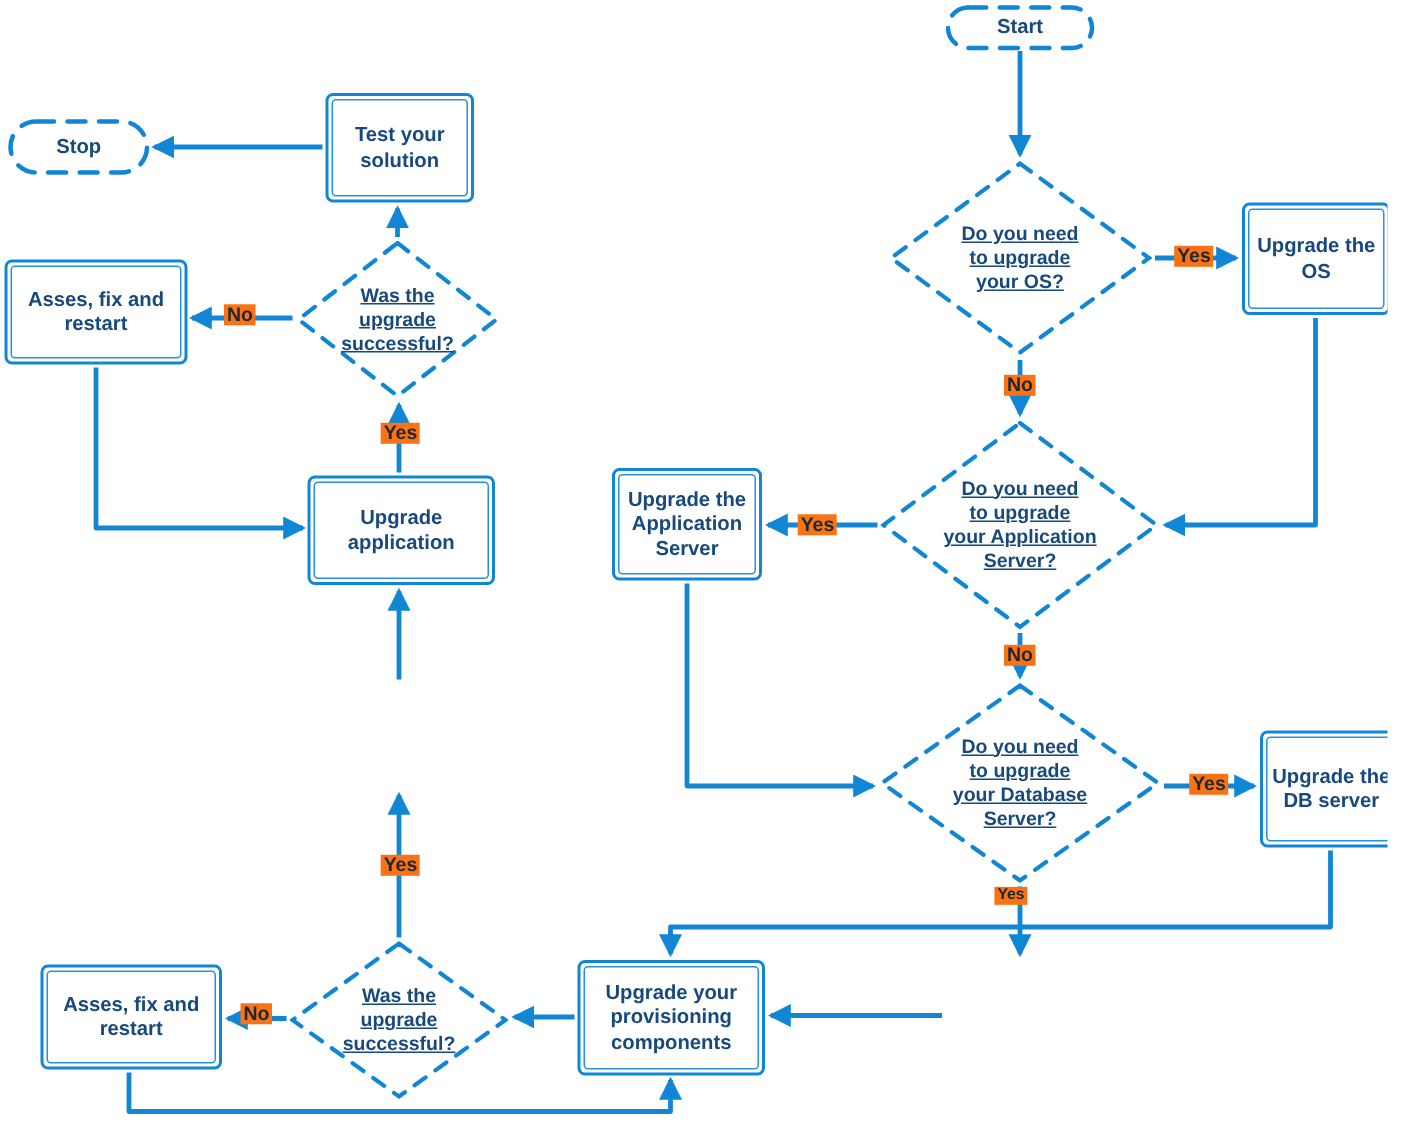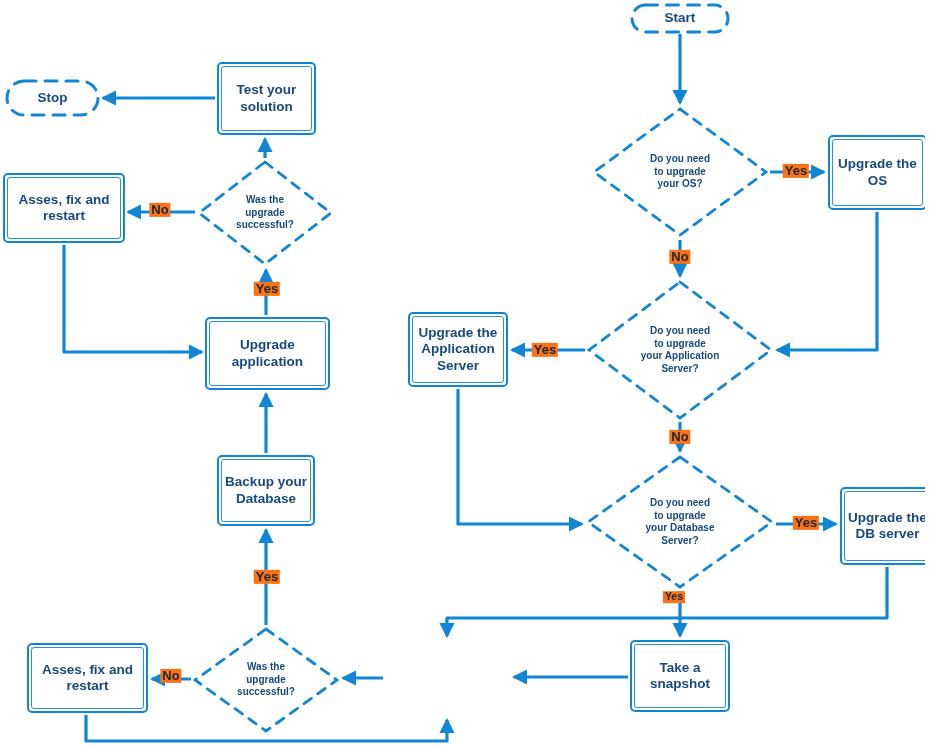--- a/index.html
+++ b/index.html
@@ -21,21 +21,21 @@
     font-weight:bold; color:var(--text);
     font-size:13.5px; line-height:1.22; letter-spacing:0px;
   }
   .process {
     background:#ffffff; border:2.6px solid var(--line); border-radius:5px;
   }
   .process::after {
     content:""; position:absolute; inset:2px; border:1.2px solid var(--line);
     border-radius:3px; pointer-events:none; opacity:.9;
   }
-  .decision .label { font-size:10px; line-height:1.25; }
+  .decision .label { font-size:13px; line-height:1.25;text-decoration:underline; }
   .shape-svg { position:absolute; left:0; top:0; width:100%; height:100%; z-index:1; }
   .shape-svg .outline {
     fill:#ffffff; stroke:var(--line); stroke-width:2.8;
     stroke-linecap:round;
   }
   .decision .outline { stroke-dasharray:9 8; }
   .terminator .outline { stroke-dasharray:12 9; stroke-width:3; }
   .edge-label {
     position:absolute; z-index:3; transform:translate(-50%,-50%);
     background:#f97316; padding:0 2px;
@@ -113,39 +113,36 @@
       </svg>
       <span class="label">Do you need
 to upgrade
 your Database
 Server?</span>
     </div>
     <div class="node process" style="left: 840px; top: 487px; width: 95px; height: 78px;">
       <span class="label">Upgrade the
 DB server</span>
     </div>
-    <div class="node process" style="left: 630px; top: 640px; width: 100px; height: 72px;">
-      <span class="label">Take a
-snapshot</span>
+    <div class="node process" style="left: 385px; top: 640px; width: 125px; height: 77px;">
+      <span class="label">Upgrade your
+provisioning
+components</span>
     </div>
     <div class="node decision" style="left: 193px; top: 627px; width: 146px; height: 106px;">
       <svg class="shape-svg" viewBox="0 0 146 106">
         <polygon points="73,2 144,53 73,104 2,53" class="outline"></polygon>
       </svg>
       <span class="label">Was the
 upgrade
 successful?</span>
     </div>
     <div class="node process" style="left: 27px; top: 643px; width: 121px; height: 70px;">
       <span class="label">Asses, fix and
 restart</span>
-    </div>
-    <div class="node process" style="left: 217px; top: 455px; width: 98px; height: 71px;">
-      <span class="label">Backup your
-Database</span>
     </div>
     <div class="node process" style="left: 205px; top: 317px; width: 125px; height: 73px;">
       <span class="label">Upgrade
 application</span>
     </div>
     <div class="node decision" style="left: 197px; top: 160px; width: 136px; height: 106px;">
       <svg class="shape-svg" viewBox="0 0 136 106">
         <polygon points="68,2 134,53 68,104 2,53" class="outline"></polygon>
       </svg>
       <span class="label">Was the

